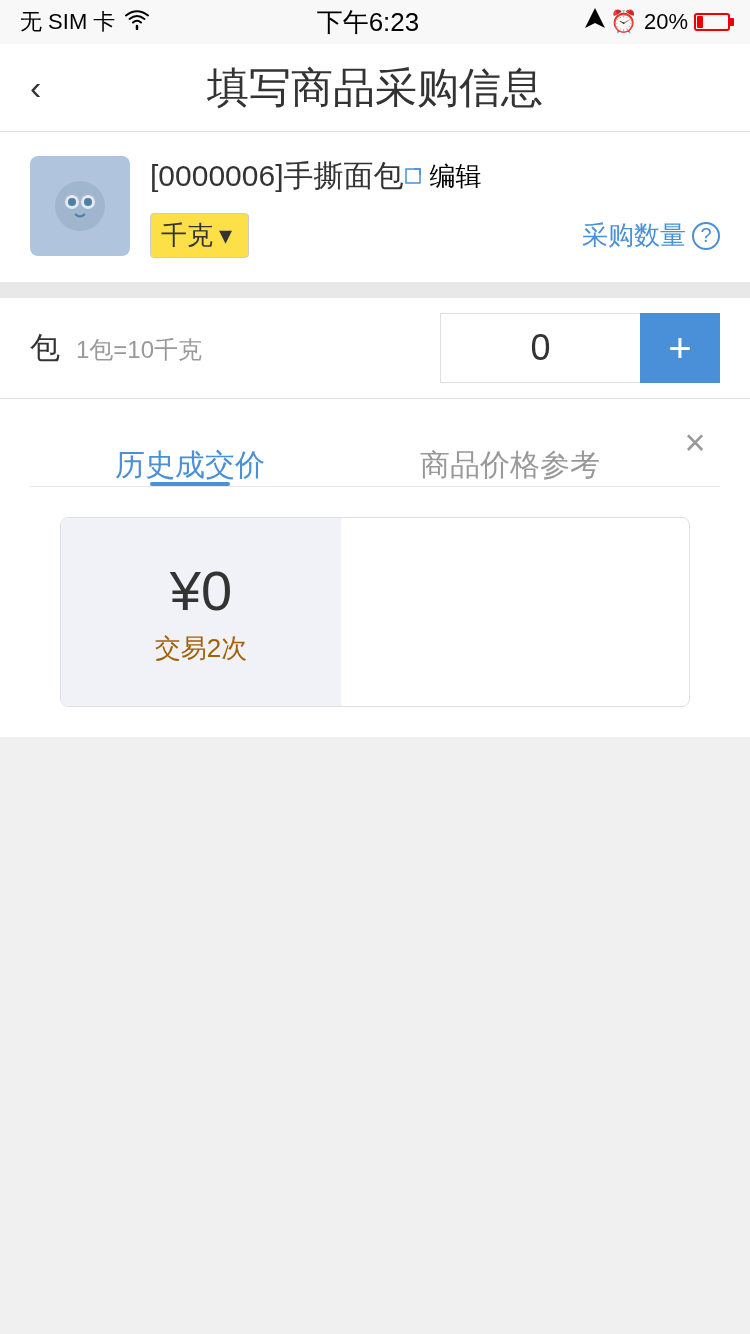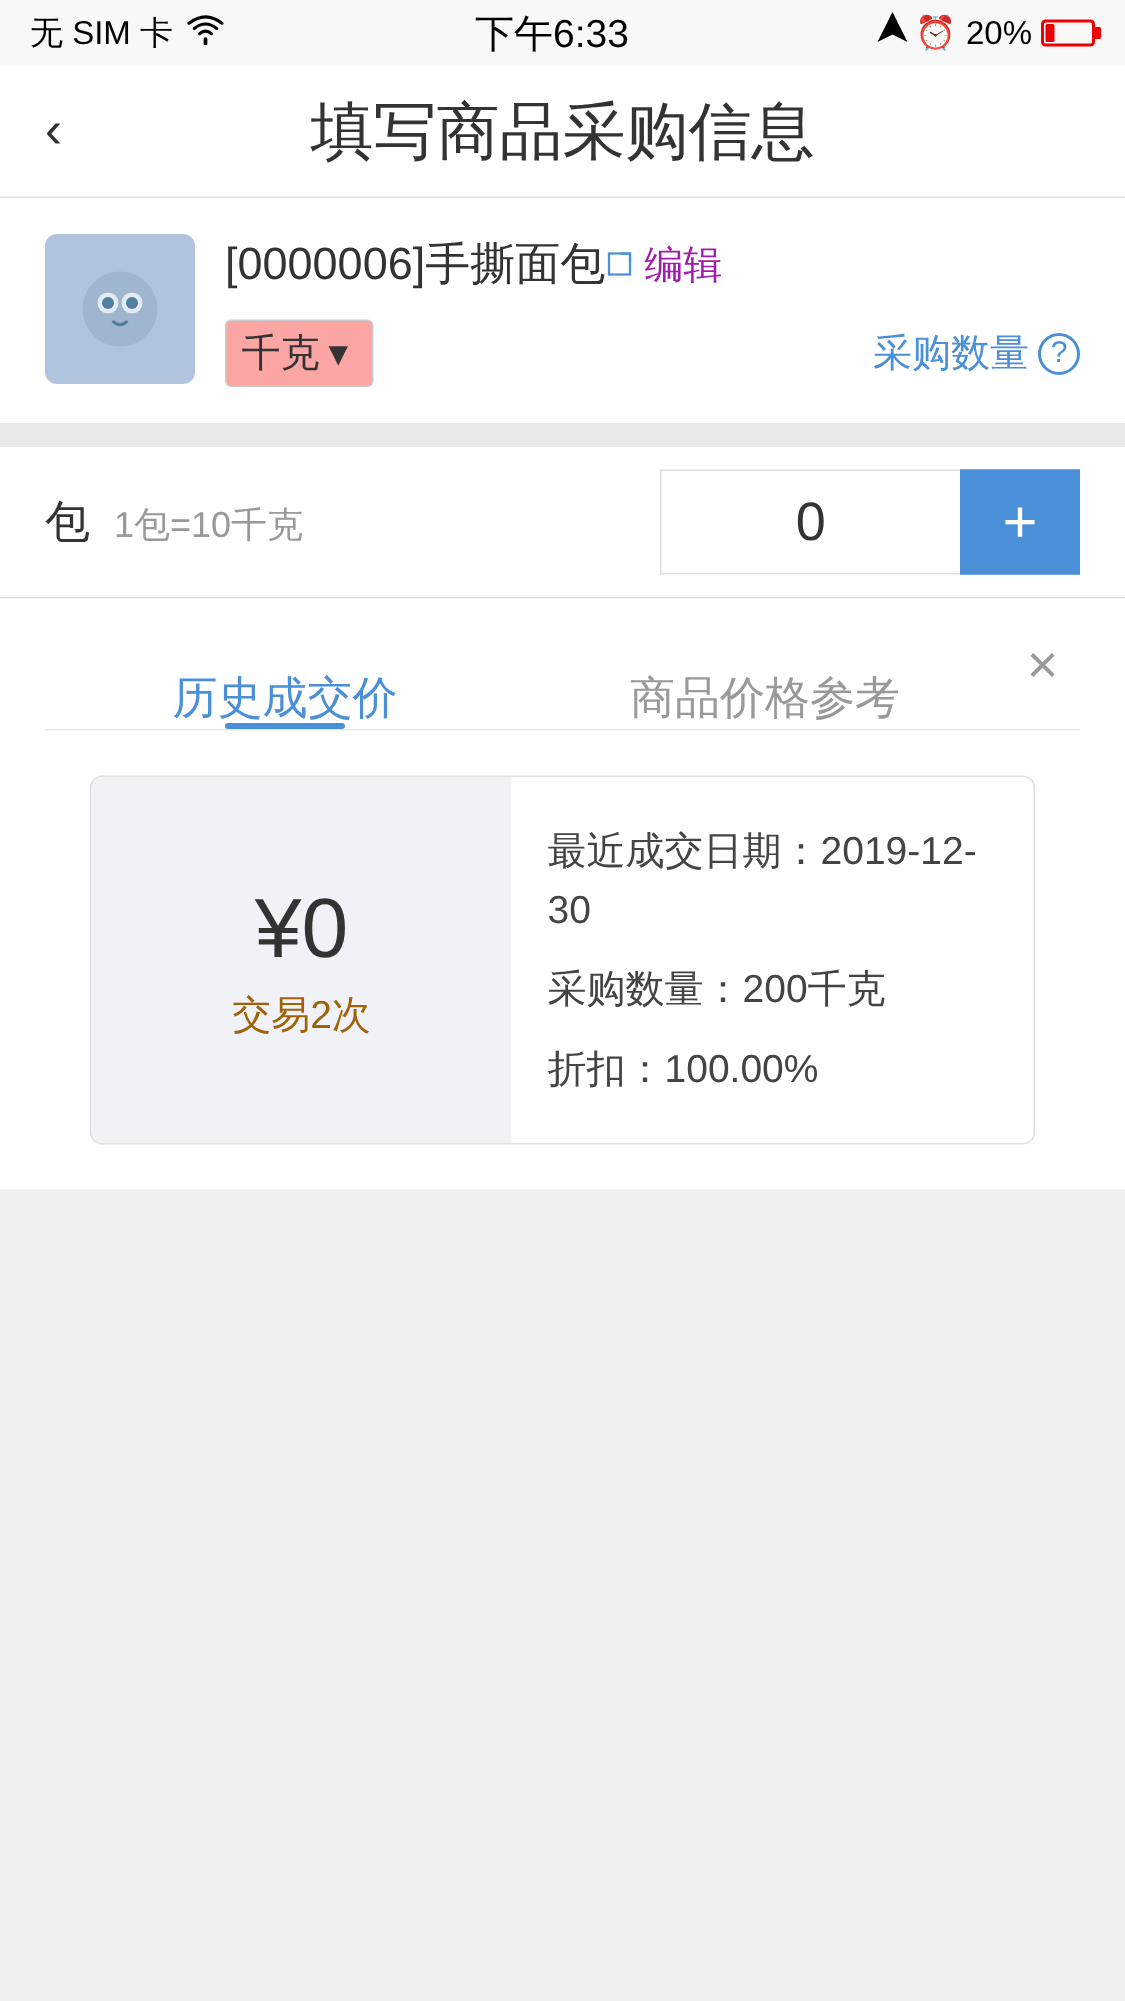--- a/index.html
+++ b/index.html
@@ -124,40 +124,40 @@
       align-items: center;
       margin-bottom: 16px;
     }
     .product-name {
       font-size: 30px;
       color: #333;
       font-weight: 400;
     }
     .edit-link {
       font-size: 26px;
-      color: #a21caf;
+      color: #000000;
       display: flex;
       align-items: center;
       gap: 4px;
       cursor: pointer;
     }
     .product-unit-row {
       display: flex;
       align-items: center;
       justify-content: space-between;
     }
     .unit-label {
       font-size: 26px;
       color: #666;
       display: flex;
       align-items: center;
       gap: 10px;
     }
     .unit-select {
-      background: #fca5a5;
+      background: #fde047;
       border: 1px solid #ccc;
       border-radius: 4px;
       padding: 4px 16px 4px 10px;
       font-size: 26px;
       color: #333;
       display: flex;
       align-items: center;
       gap: 6px;
       cursor: pointer;
     }
@@ -357,21 +357,21 @@
     <span>无 SIM 卡</span>
     <span>
       <svg width="28" height="22" viewBox="0 0 28 22">
         <path d="M14 18 l0 3" stroke="#000" stroke-width="2.5" stroke-linecap="round"></path>
         <path d="M10 14.5 Q14 11 18 14.5" fill="none" stroke="#000" stroke-width="2" stroke-linecap="round"></path>
         <path d="M6.5 11 Q14 5 21.5 11" fill="none" stroke="#000" stroke-width="2" stroke-linecap="round"></path>
         <path d="M3 7.5 Q14 -1 25 7.5" fill="none" stroke="#000" stroke-width="2" stroke-linecap="round"></path>
       </svg>
     </span>
   </div>
-  <div class="status-center">下午6:33</div>
+  <div class="status-center">下午6:23</div>
   <div class="status-right">
     <span>
       <svg width="20" height="22" viewBox="0 0 20 22">
         <polygon points="10,0 20,20 10,15 0,20" fill="#000"></polygon>
       </svg>
     </span>
     <span>⏰</span>
     <span>20%</span>
     <span class="battery-icon">
       <span class="battery-fill"></span>
@@ -452,28 +452,17 @@
     </div>
     <div class="tab-close">×</div>
   </div>
 
   <div class="price-card-wrapper">
     <div class="price-card">
       <div class="price-card-left">
         <div class="price-amount">¥0</div>
         <div class="price-trades">交易2次</div>
       </div>
-      <div class="price-card-right">
-        <div class="price-detail-row">
-          <span>最近成交日期：</span><span>2019-12-30</span>
-        </div>
-        <div class="price-detail-row">
-          <span>采购数量：</span><span>200千克</span>
-        </div>
-        <div class="price-detail-row">
-          <span>折扣：</span><span>100.00%</span>
-        </div>
-      </div>
     </div>
   </div>
 </div>
 
 <div class="content-area"></div>
 
 </body></html>

